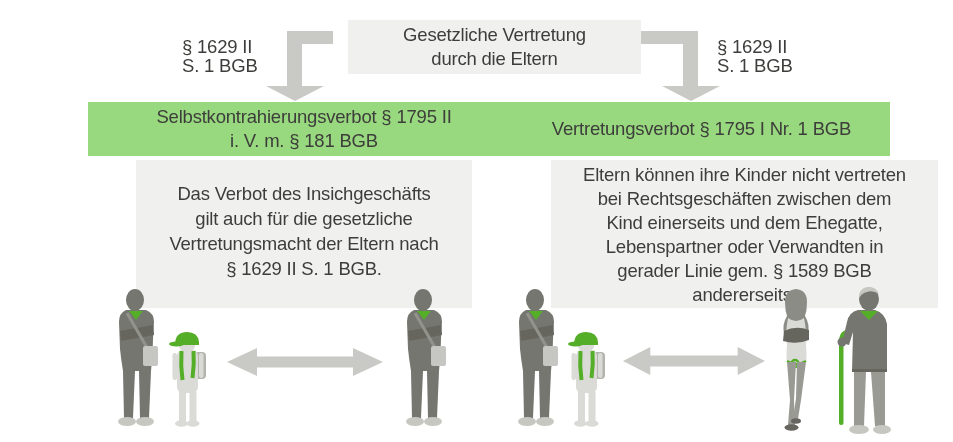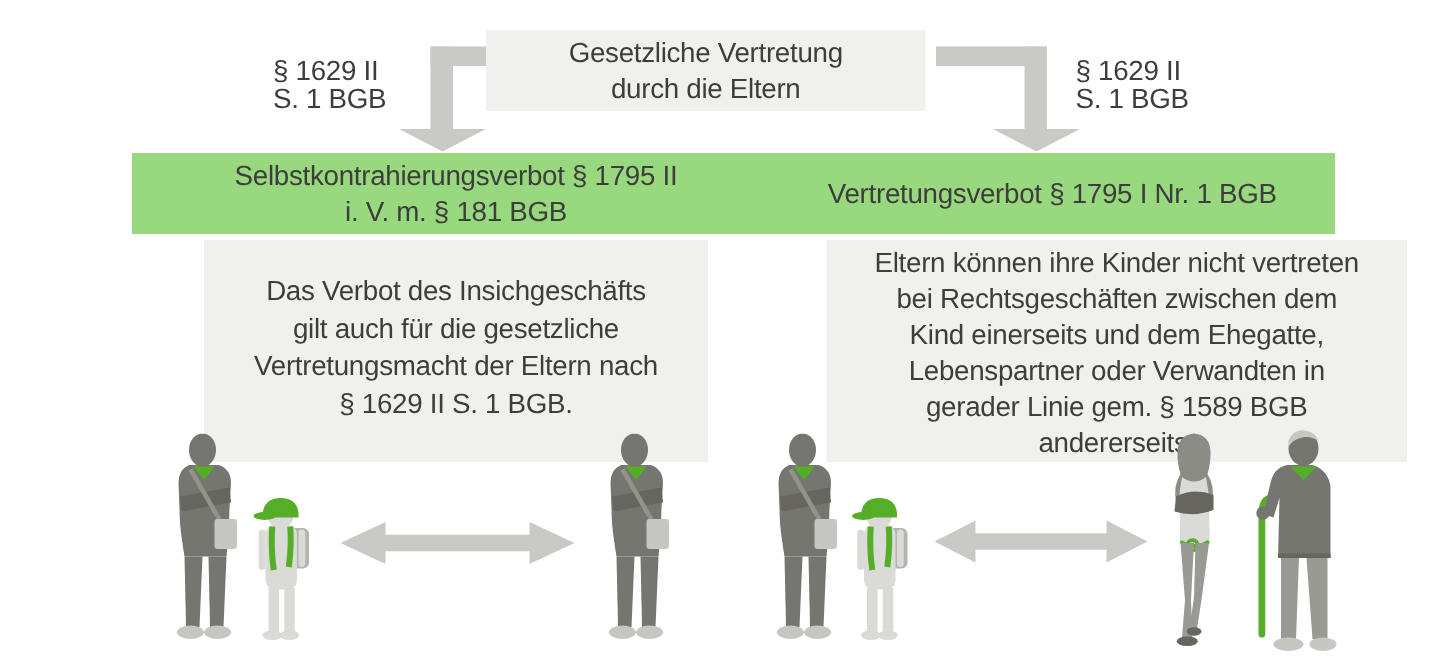--- a/index.html
+++ b/index.html
@@ -9,21 +9,21 @@
     --bag-gray:#c6c6c2; --pack-gray:#b4b4ae; --shoe-gray:#c7c7c2; --accent-green:#55ae28;
   }
   html,body{margin:0;padding:0;background:#fff;}
   .canvas{
     position:relative;width:953px;height:442px;background:var(--page-bg);
     font-family:"Liberation Sans","DejaVu Sans",sans-serif;color:var(--text-dark);
     overflow:hidden;letter-spacing:-0.2px;
   }
   .prel{white-space:pre-line;}
   .box{position:absolute;display:flex;align-items:center;justify-content:center;text-align:center;box-sizing:border-box;}
-  .top-box{left:324px;top:20px;width:293px;height:54px;background:var(--box-gray);font-size:18.5px;line-height:24px;z-index:1;}
+  .top-box{left:348px;top:20px;width:293px;height:54px;background:var(--box-gray);font-size:18.5px;line-height:24px;z-index:1;}
   .green-box{background:var(--box-green);font-size:18.5px;line-height:24px;z-index:1;}
   .green-left{left:88px;top:102px;width:432px;height:54px;}
   .green-right{left:503px;top:102px;width:387px;height:54px;padding-left:10px;}
   .gray-box{position:absolute;background:var(--box-gray);text-align:center;font-size:18.5px;box-sizing:border-box;z-index:1;margin-left:48px;}
   .gray-left{left:88px;top:160px;width:336px;height:148px;padding-top:21px;line-height:25px;}
   .gray-right{left:503px;top:160px;width:387px;height:148px;padding-top:3px;line-height:24px;}
   .statute{position:absolute;font-size:18.5px;line-height:19px;text-align:left;z-index:1;}
   .statute-left{left:182px;top:37px;}
   .statute-right{left:717px;top:37px;}
   .bar{position:absolute;background:var(--connector-gray);z-index:0;}

